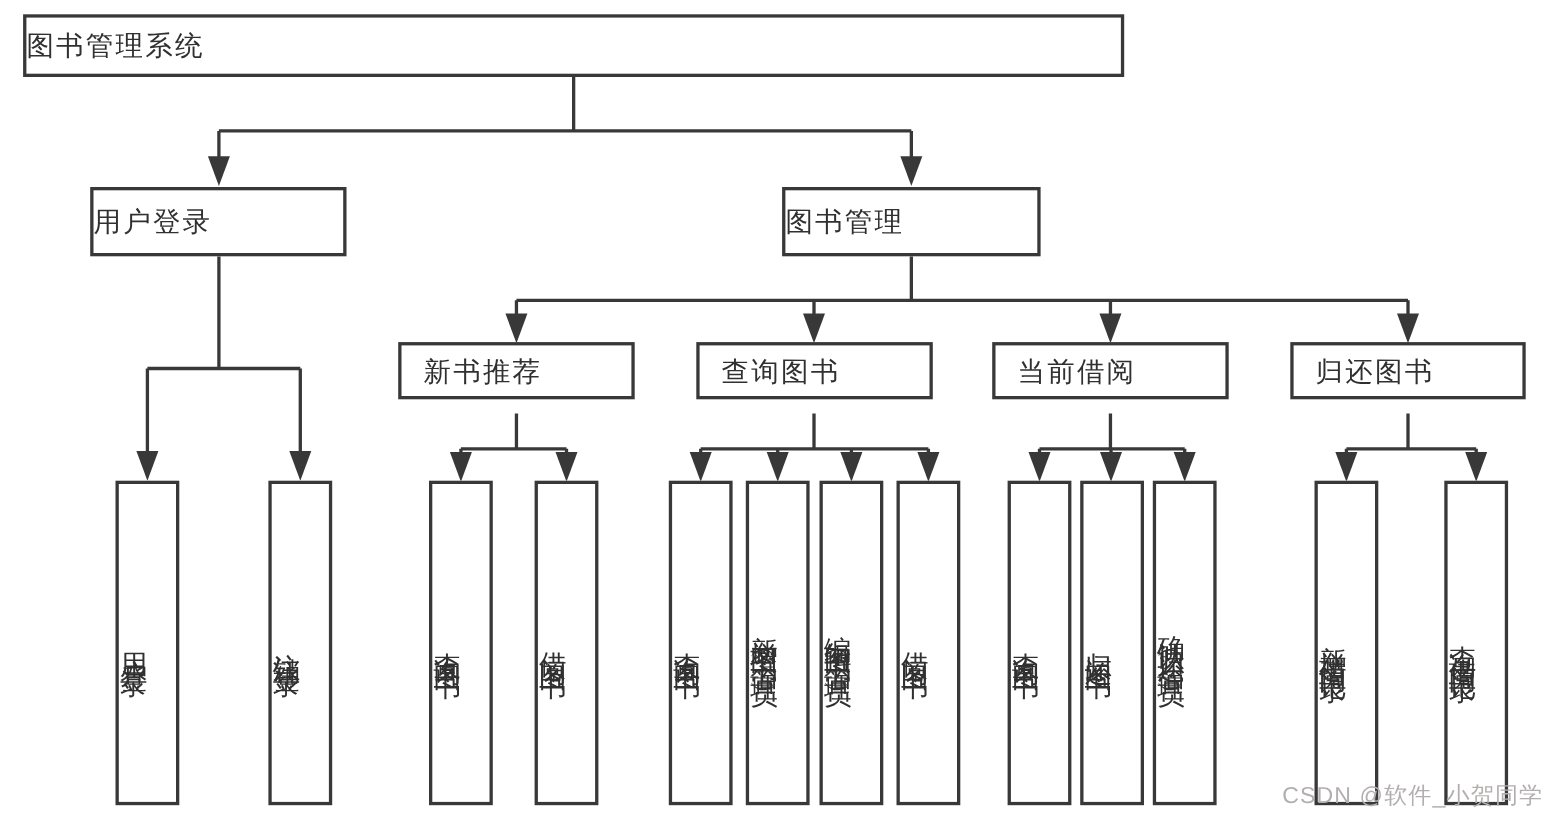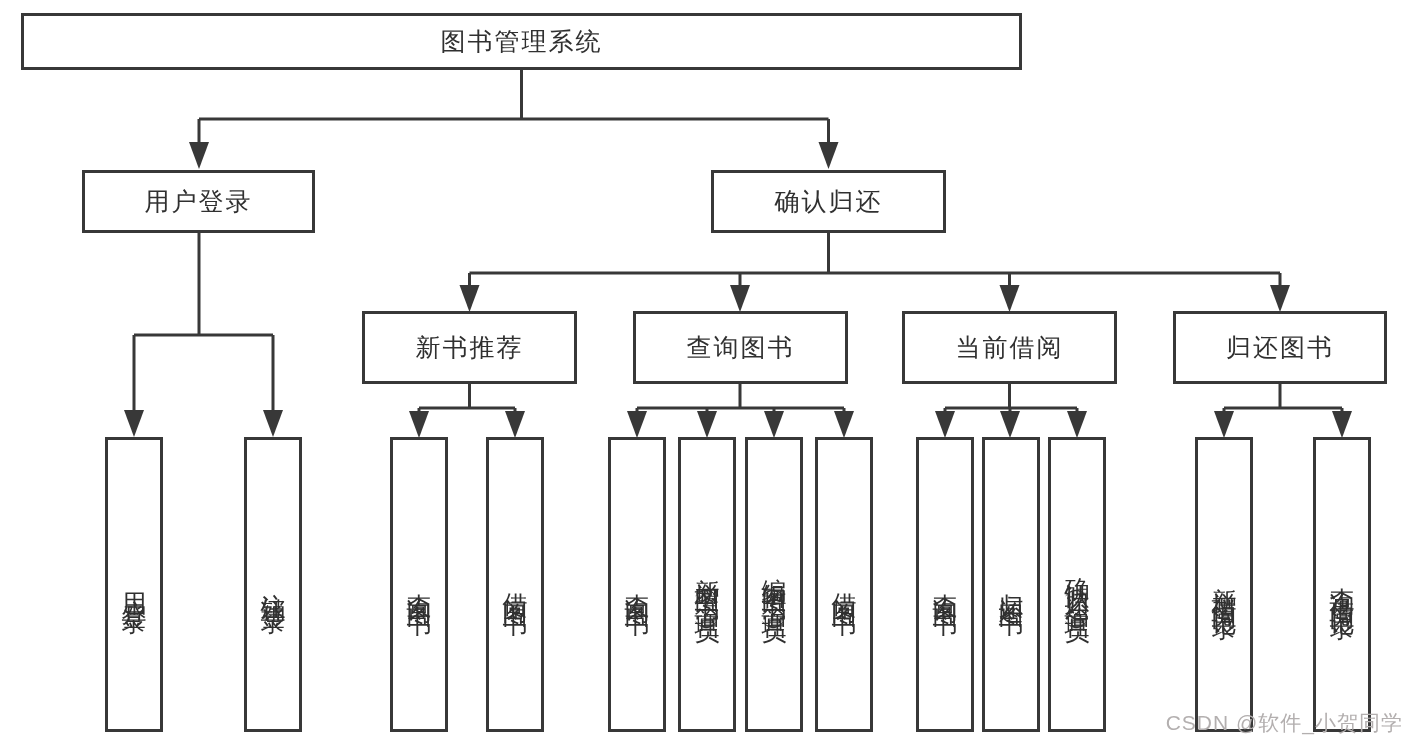--- a/index.html
+++ b/index.html
@@ -10,33 +10,32 @@
     font-family:"Liberation Sans","DejaVu Sans",sans-serif;
     overflow:hidden;
   }
   .node{
     position:absolute;
     box-sizing:border-box;
     border:3px solid #383838;
     background:#ffffff;
     display:flex;
     align-items:center;
-    justify-content:center;
     color:#303030;
     font-size:25px;
     letter-spacing:2px;
     white-space:nowrap;
   }
   
   .n-root{left:21px;top:13px;width:1001px;height:57px;}
   
   .n-l2a{left:82px;top:170px;width:233px;height:63px;}
   .n-l2b{left:711px;top:170px;width:235px;height:63px;}
   
-  .n-l3{top:311px;height:73px;}
+  .n-l3{top:311px;height:52px;padding-left:20px;}
   .n-l3a{left:362px;width:215px;}
   .n-l3b{left:633px;width:215px;}
   .n-l3c{left:902px;width:215px;}
   .n-l3d{left:1173px;width:214px;}
   
   .leaf{top:437px;width:58px;height:295px;letter-spacing:0;}
   .leaf .vtext{
     writing-mode:vertical-rl;
     text-orientation:mixed;
     letter-spacing:6px;
@@ -122,21 +121,21 @@
   </svg>
 
   <div class="node n-root">
     <span>图书管理系统</span>
   </div>
 
   <div class="node n-l2a">
     <span>用户登录</span>
   </div>
   <div class="node n-l2b">
-    <span>确认归还</span>
+    <span>图书管理</span>
   </div>
 
   <div class="node n-l3 n-l3a">
     <span>新书推荐</span>
   </div>
   <div class="node n-l3 n-l3b">
     <span>查询图书</span>
   </div>
   <div class="node n-l3 n-l3c">
     <span>当前借阅</span>

